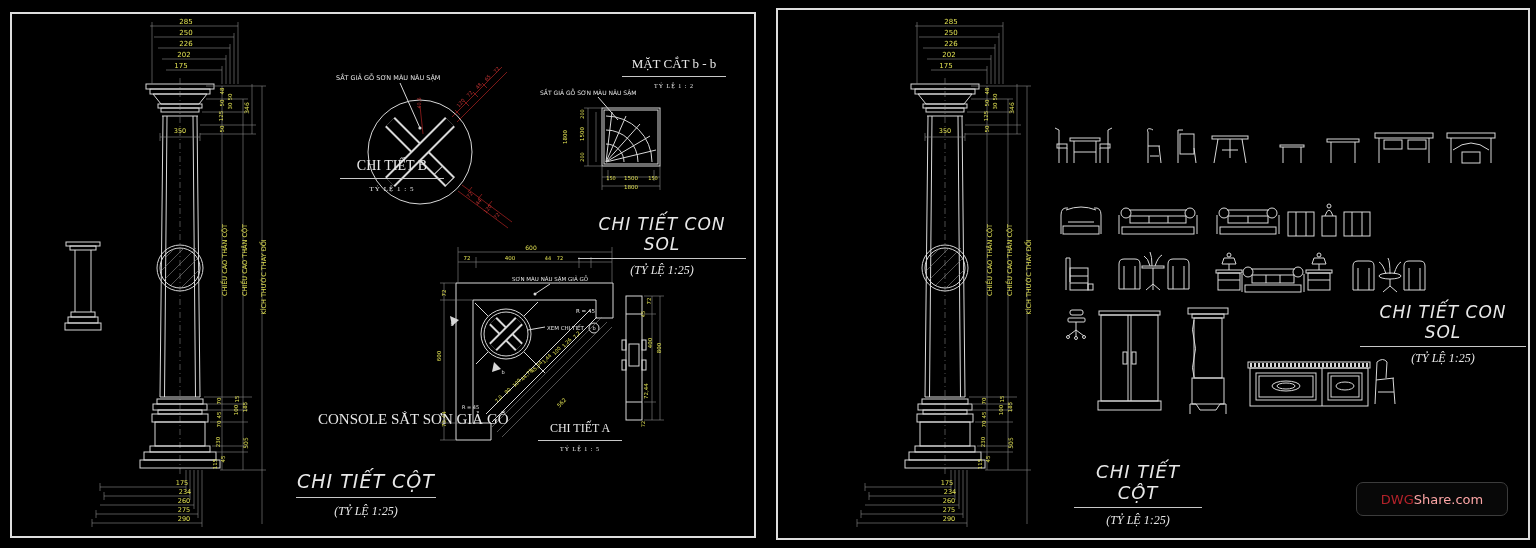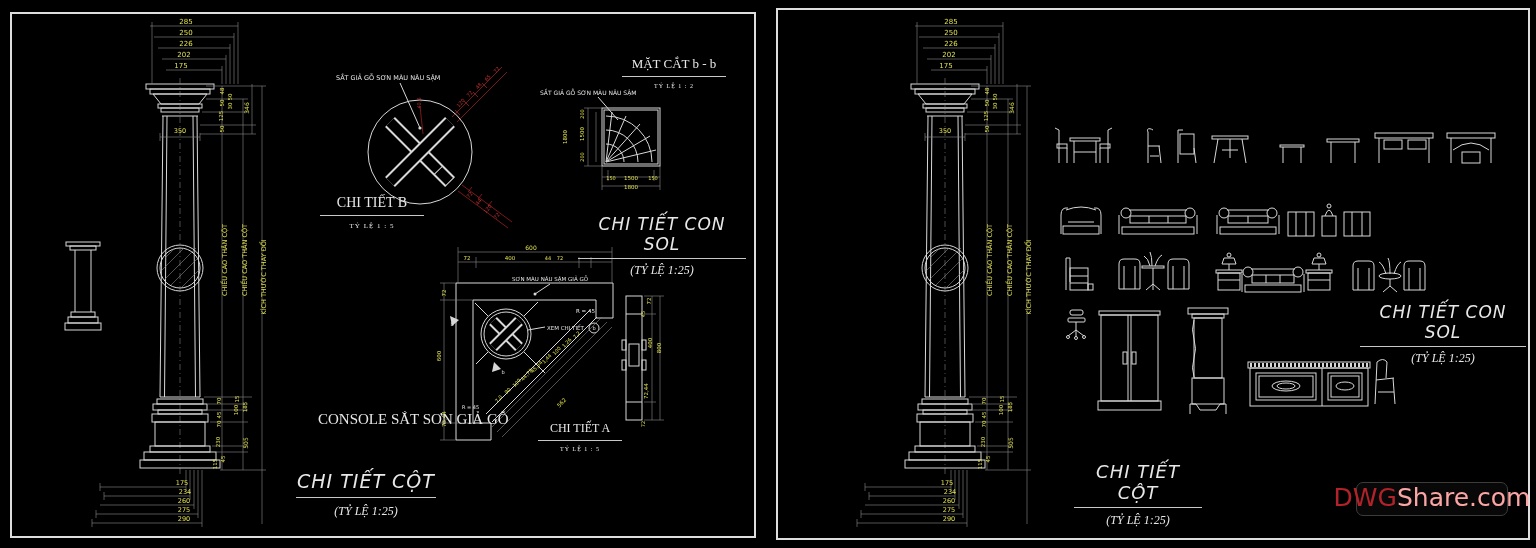--- a/index.html
+++ b/index.html
@@ -16,34 +16,34 @@
   .cl{stroke:#9a9a9a;stroke-width:0.5;stroke-dasharray:6 3 1 3;fill:none;}
   .xw{stroke:#d8d8d8;stroke-width:14;fill:none;}
   .xb{stroke:#000;stroke-width:10;fill:none;}
   .xw2{stroke:#d8d8d8;stroke-width:11;fill:none;}
   .xb2{stroke:#000;stroke-width:7;fill:none;}
   .wfill{fill:#d8d8d8;stroke:none;}
   .title{position:absolute;color:#e8e8e8;text-align:center;line-height:1.15;}
   .t-head{border-bottom:1px solid #c8c8c8;padding-bottom:4px;display:block;}
   .serif{font-family:"Liberation Serif",serif;}
   .sans{font-family:"DejaVu Sans",sans-serif;font-style:italic;}
-  #t-detail-b{left:320px;top:158px;width:104px;font-size:14px;margin-top:37px;}
+  #t-detail-b{left:340px;top:158px;width:104px;font-size:14px;}
   #t-detail-b .scale{font-size:7px;letter-spacing:1px;}
   #t-matcat{left:622px;top:57px;width:104px;font-size:13px;}
   #t-matcat .scale{font-size:6px;letter-spacing:1px;}
   #t-consol-left{left:578px;top:215px;width:168px;font-size:17px;letter-spacing:1px;}
   #t-consol-left .scale,#t-consol-right .scale,#t-cot-left .scale,#t-cot-right .scale{font-size:12px;letter-spacing:0px;margin-top:2px;}
   #t-caption-console{left:294px;top:411px;width:270px;font-size:15px;text-align:left;margin-left:24px;}
   #t-detail-a{left:538px;top:422px;width:84px;font-size:12px;}
   #t-detail-a .scale{font-size:6px;letter-spacing:1px;}
   #t-cot-left{left:296px;top:471px;width:140px;font-size:19px;letter-spacing:1px;}
   #t-consol-right{left:1360px;top:303px;width:166px;font-size:17px;letter-spacing:1px;}
   #t-cot-right{left:1074px;top:462px;width:128px;font-size:18px;letter-spacing:1px;}
   #wm{position:absolute;left:1356px;top:482px;width:150px;height:32px;border:1px solid #3c3c3c;border-radius:7px;
-      background:rgba(255,255,255,0.03);display:flex;align-items:flex-start;justify-content:center;font-size:25px;}
+      background:rgba(255,255,255,0.03);display:flex;align-items:center;justify-content:center;font-size:13px;}
   #wm .red-part{color:#b3222a;}
   #wm .gray-part{color:#fca5a5;}
 </style>
 </head>
 <body>
 
 <div class="stage">
 
   <div class="panel" id="panel-left"></div>
   <div class="panel" id="panel-right"></div>

